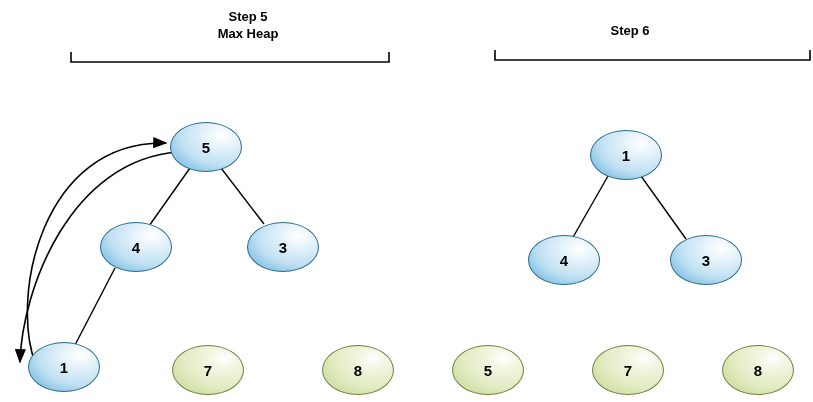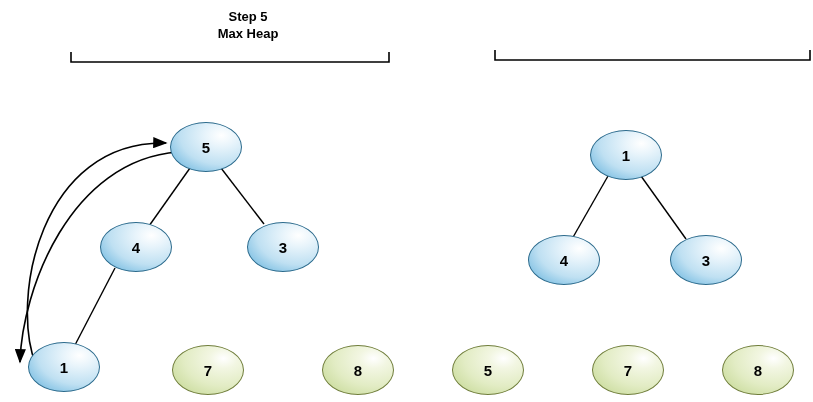--- a/index.html
+++ b/index.html
@@ -53,20 +53,21 @@
     border: 1px solid #6f7d3a;
   }
 </style>
 </head>
 <body>
 
 <div id="canvas">
 
   <div class="step-title" style="left:123px; top:8px; width:250px;">Step 5
 Max Heap</div>
+  <div class="step-title" style="left:530px; top:22px; width:200px;">Step 6</div>
 
   <svg class="svg-layer" viewBox="0 0 813 402">
     <defs>
       <marker id="arrowhead" markerWidth="9" markerHeight="7" refX="8" refY="3.5" orient="auto">
         <polygon points="0 0, 9 3.5, 0 7" fill="#000000"></polygon>
       </marker>
     </defs>
 
     <g>
       <path d="M71,52 L71,62 L389,62 L389,52" fill="none" stroke="#000000" stroke-width="1.6"></path>

